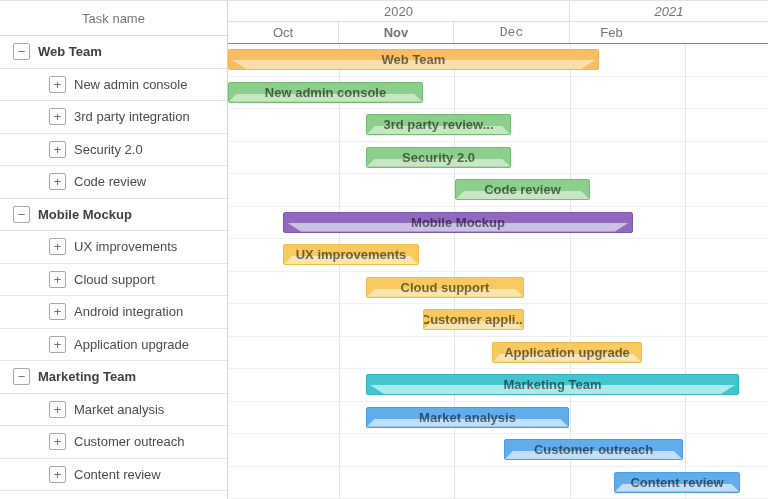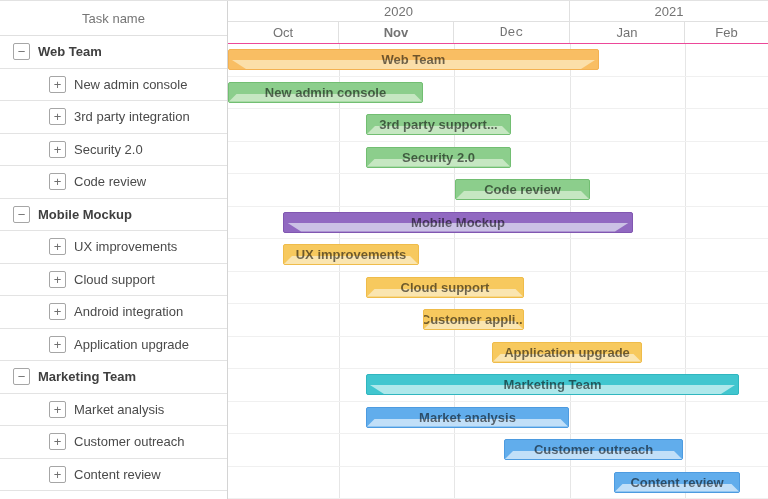--- a/index.html
+++ b/index.html
@@ -134,27 +134,26 @@
         </div>
         <div class="trow child">
           <div class="toggle">+</div>
           <div class="tlabel">Content review</div>
         </div>
       </div>
   </div>
   <div class="right">
     <div class="yrow" id="year-row">
         <div class="ycell" style="width: 342px;">2020</div>
-        <div class="ycell" style="width: 198px;">2021</div>
+        <div class="ycell" style="width: 198px; font-style: italic;">2021</div>
       </div>
     <div class="mrow" id="month-row">
         <div class="mcell" style="width: 111px;">Oct</div>
         <div class="mcell" style="width: 115px; font-weight: bold;">Nov</div>
         <div class="mcell" style="width: 116px; font-family: Liberation Mono, monospace;">Dec</div>
-        <div class="mcell" style="width: 115px;">Jan</div>
         <div class="mcell" style="width: 83px;">Feb</div>
       </div>
     <div class="tbody">
       <div class="gridlayer" id="grid-layer">
           <div class="vline" style="left: 111px;"></div>
           <div class="vline" style="left: 226px;"></div>
           <div class="vline" style="left: 342px;"></div>
           <div class="vline" style="left: 457px;"></div>
         </div>
       <div class="rows" id="bar-rows">
@@ -166,21 +165,21 @@
           </div>
           <div class="brow">
             <div class="bar child" style="left: 0px; width: 195px; background: rgb(140, 206, 140); border-color: rgb(114, 190, 114);">
               <div class="band" style="background: rgb(198, 231, 194);"></div>
               <div class="blabel">New admin console</div>
             </div>
           </div>
           <div class="brow">
             <div class="bar child" style="left: 138px; width: 145px; background: rgb(140, 206, 140); border-color: rgb(114, 190, 114);">
               <div class="band" style="background: rgb(198, 231, 194);"></div>
-              <div class="blabel">3rd party support...</div>
+              <div class="blabel">3rd party review...</div>
             </div>
           </div>
           <div class="brow">
             <div class="bar child" style="left: 138px; width: 145px; background: rgb(140, 206, 140); border-color: rgb(114, 190, 114);">
               <div class="band" style="background: rgb(198, 231, 194);"></div>
               <div class="blabel">Security 2.0</div>
             </div>
           </div>
           <div class="brow">
             <div class="bar child" style="left: 227px; width: 135px; background: rgb(140, 206, 140); border-color: rgb(114, 190, 114);">

